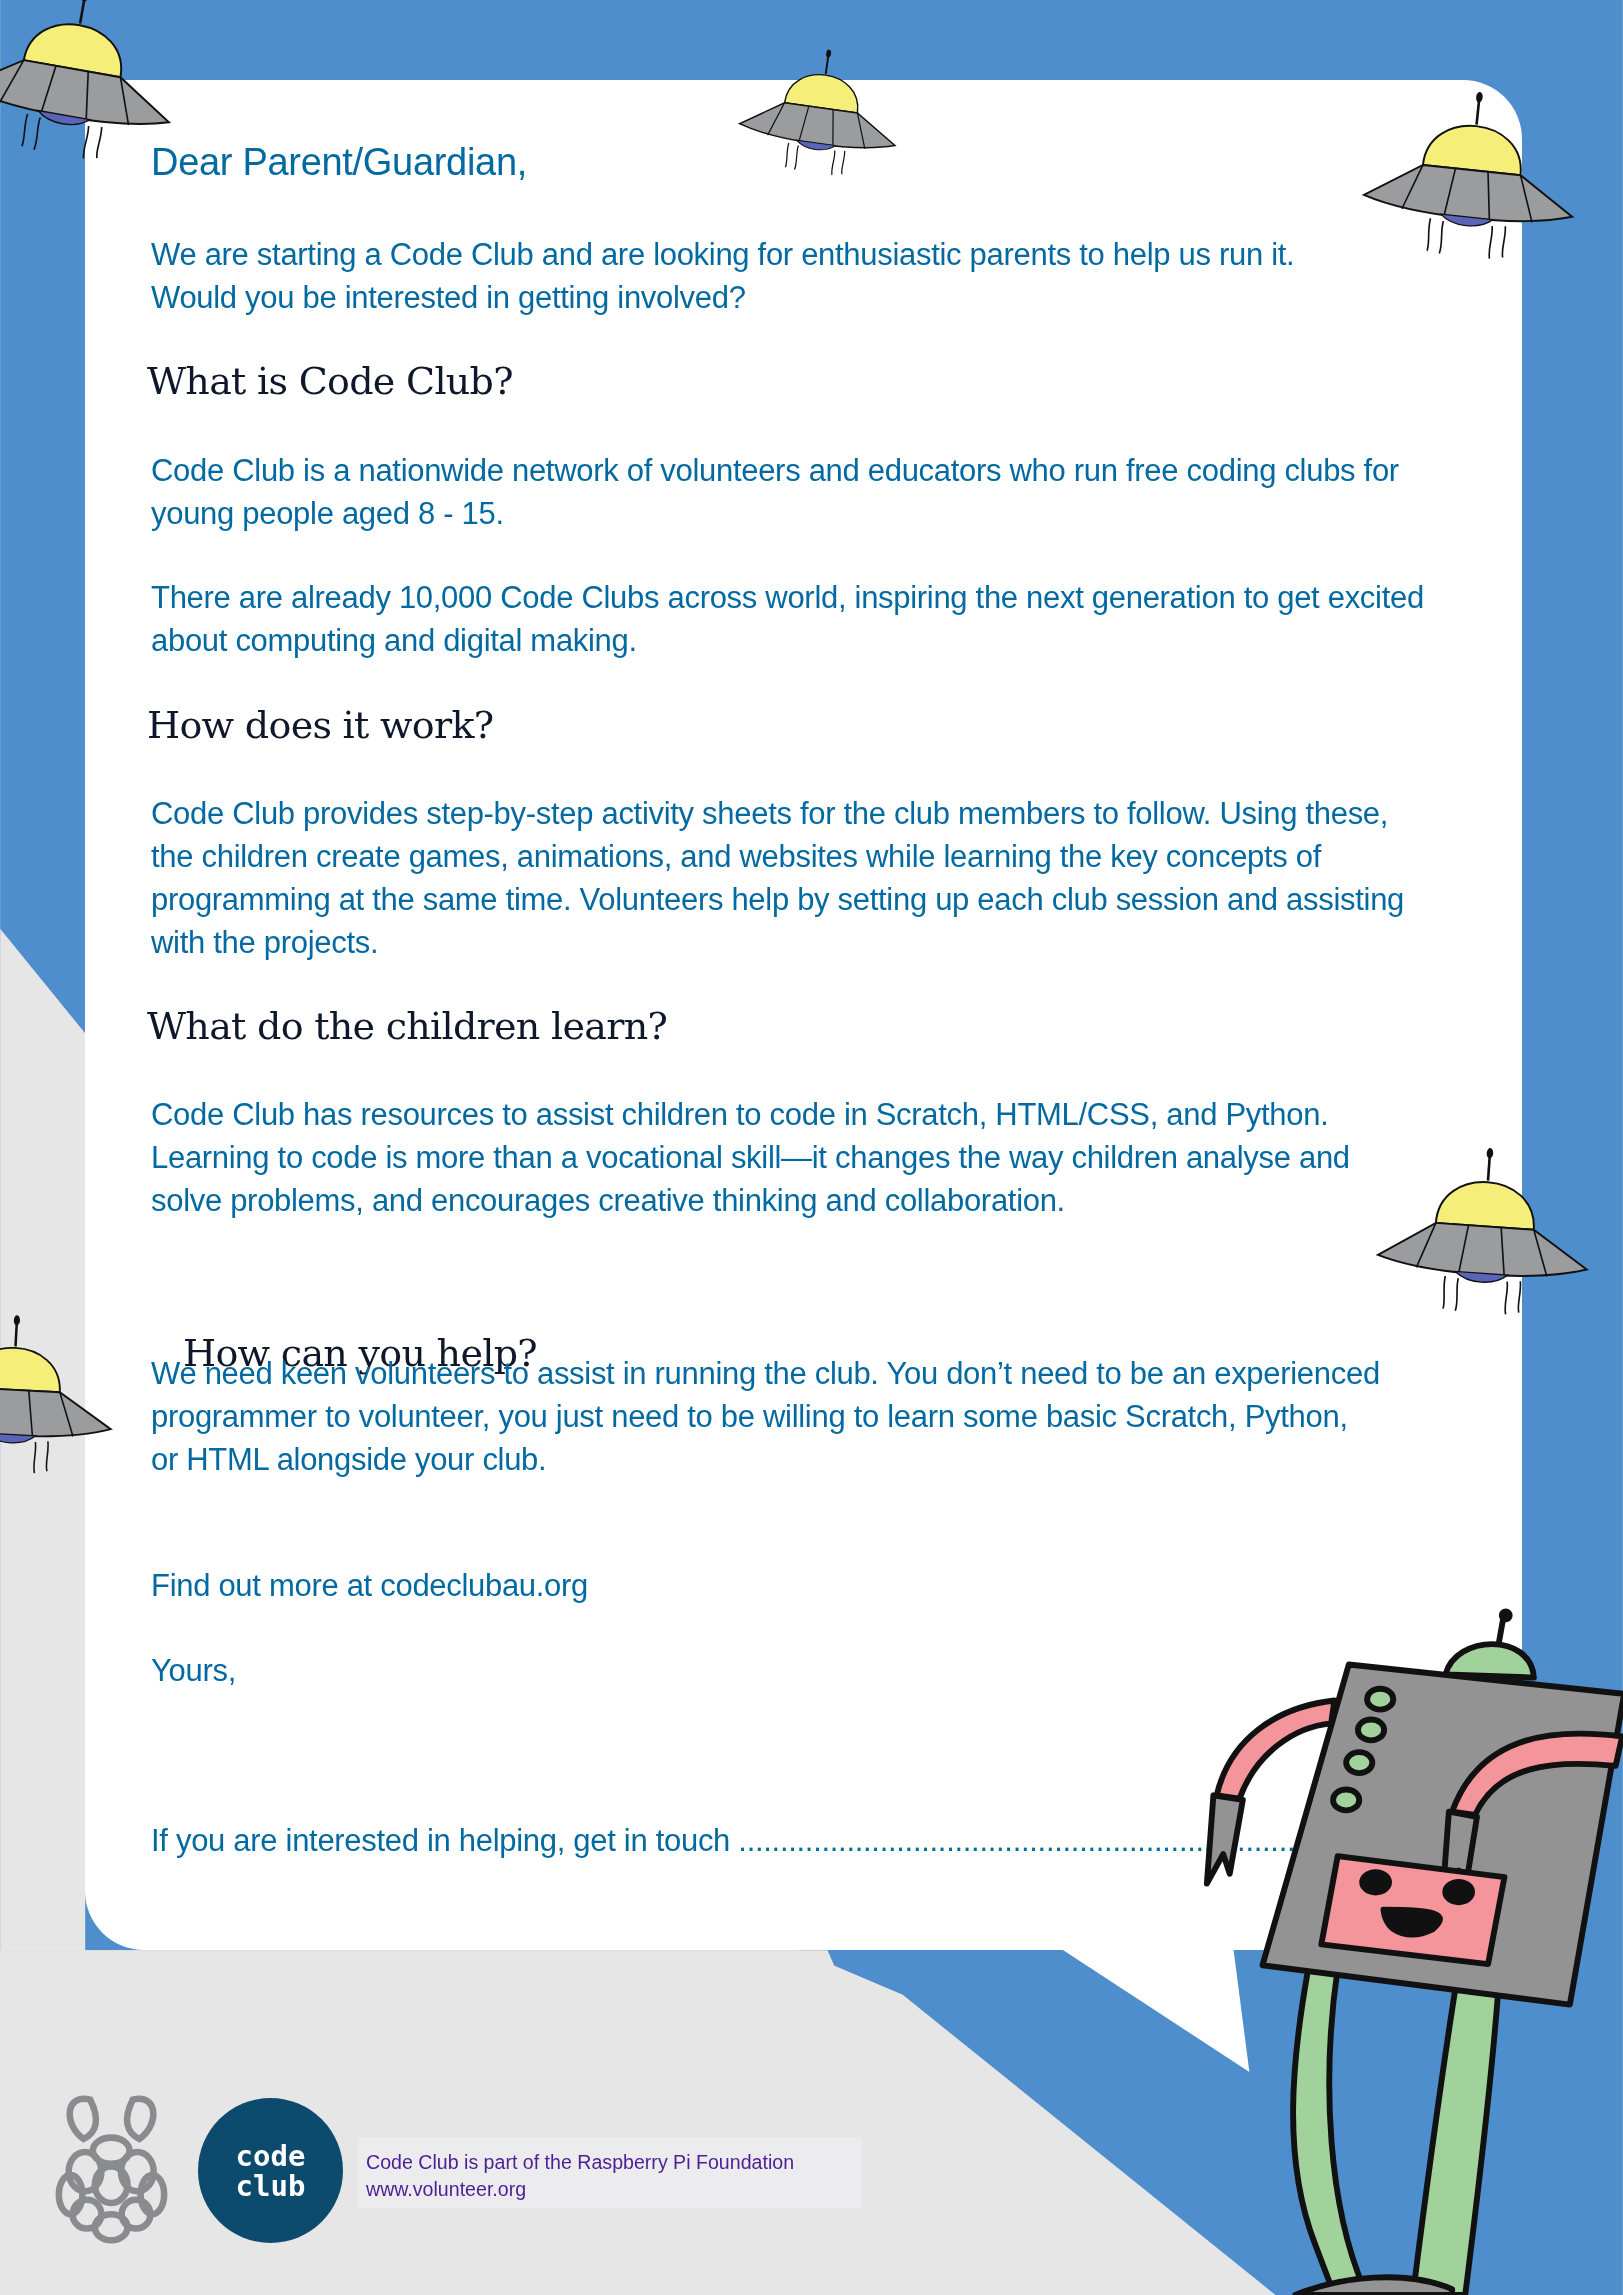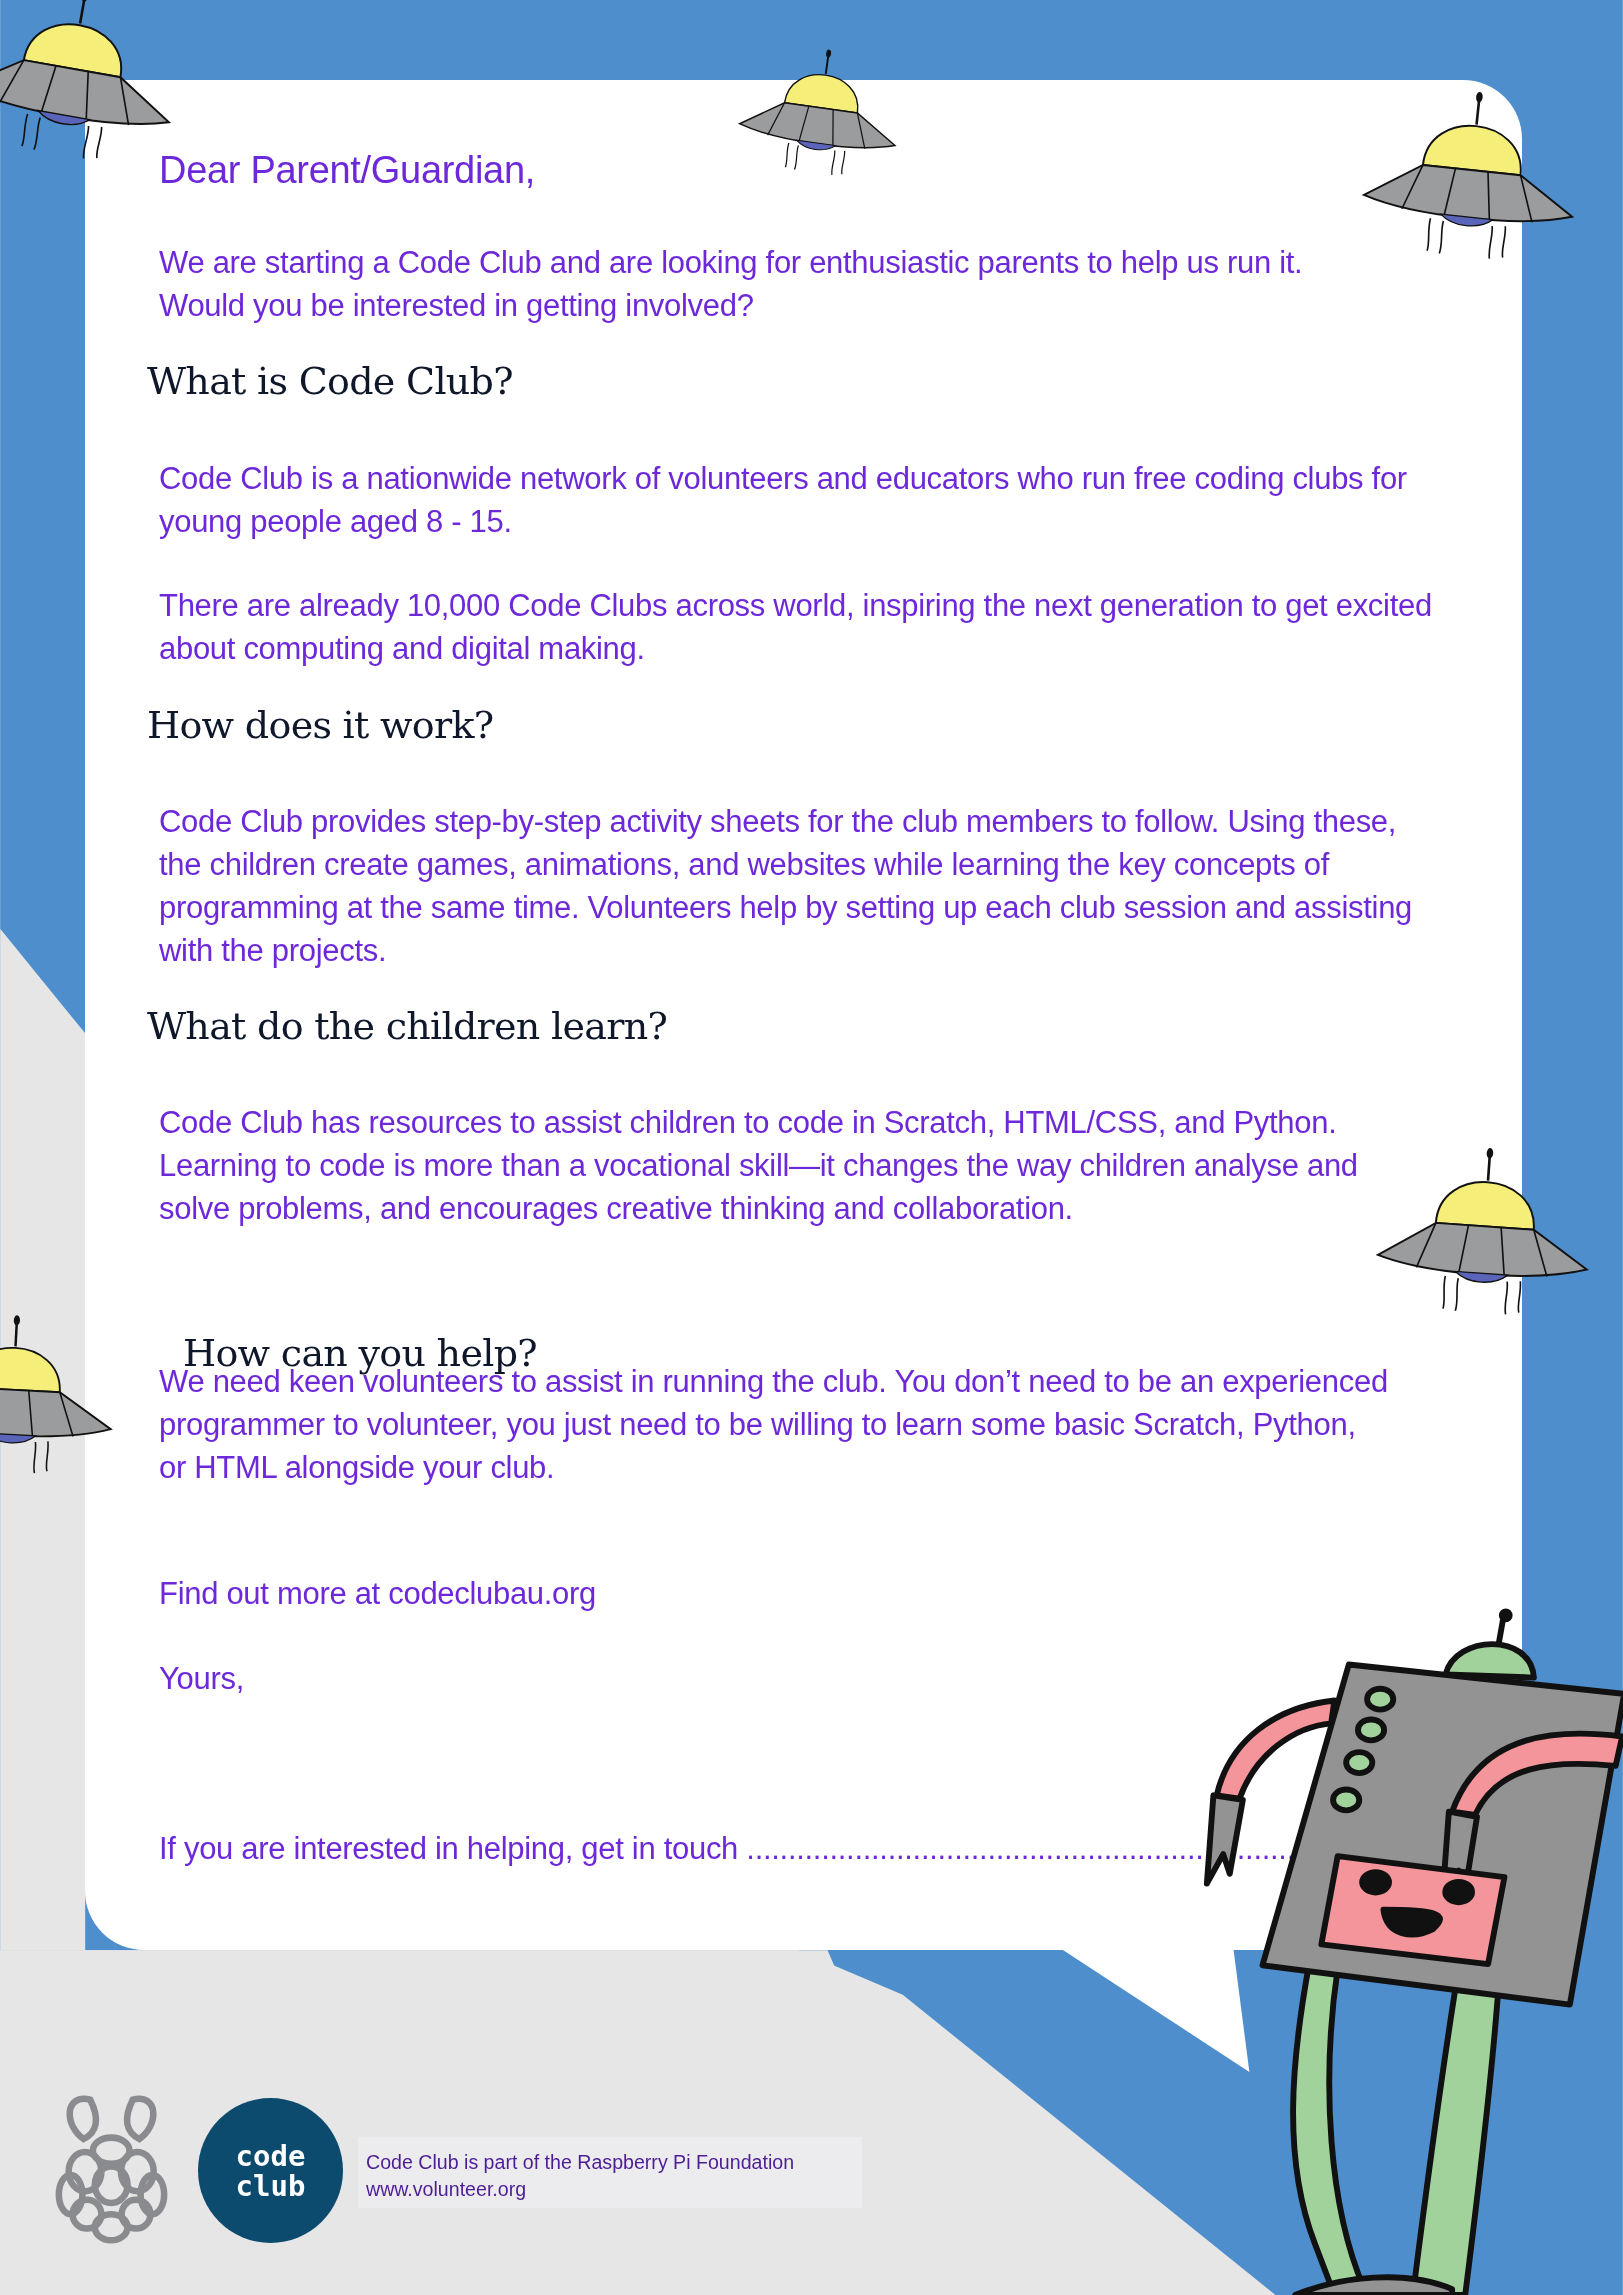--- a/index.html
+++ b/index.html
@@ -1,19 +1,19 @@
 <!DOCTYPE html>
 <html style="font-size:10.5px"><head>
 <meta charset="utf-8">
 <style>
   html, body { margin:0; padding:0; }
   body { width:1623px; height:2295px; position:relative; overflow:hidden; background:#e6e6e6; font-family:"DejaVu Sans", sans-serif; }
   .bg-svg { position:absolute; left:0; top:0; }
   .card { position:absolute; left:85px; top:80px; width:1437px; height:1870px; background:#ffffff; border-radius:0 59px 0 59px; }
-  .p { position:absolute; left:147px; font-family:"Liberation Sans", sans-serif; font-size:31px; line-height:43px; color:#6d28d9; margin:12px; white-space:pre-line; letter-spacing:-0.3px; }
+  .p { position:absolute; left:147px; font-family:"Liberation Sans", sans-serif; font-size:31px; line-height:43px; color:#0369a1; margin:4px; white-space:pre-line; letter-spacing:-0.3px; }
   .h { position:absolute; left:147px; font-family:"DejaVu Serif", serif; font-size:38px; line-height:46px; color:#0f172a; margin:0; font-weight:normal; letter-spacing:-0.7px; }
   .greet { font-family:"Liberation Sans", sans-serif; font-size:38px; letter-spacing:-0.3px; }
   .bold { font-weight:normal; }
   .footer-logo { position:absolute; }
   .cc-logo { position:absolute; left:198px; top:2098px; width:145px; height:145px; border-radius:50%; background:#0c4a6e; display:flex; align-items:center; justify-content:center; }
   .cc-text { font-family:"DejaVu Sans Mono", monospace; color:#fff; font-size:29px; line-height:30px; font-weight:bold; text-align:center; position:relative; }
   .credit-box { position:absolute; left:358px; top:2137px; width:504px; height:71px; background:#ececee; }
   .credit { position:absolute; left:366px; font-family:"Liberation Sans", sans-serif; font-size:19.6px; color:#4c1d95; }
 </style>
 </head>

